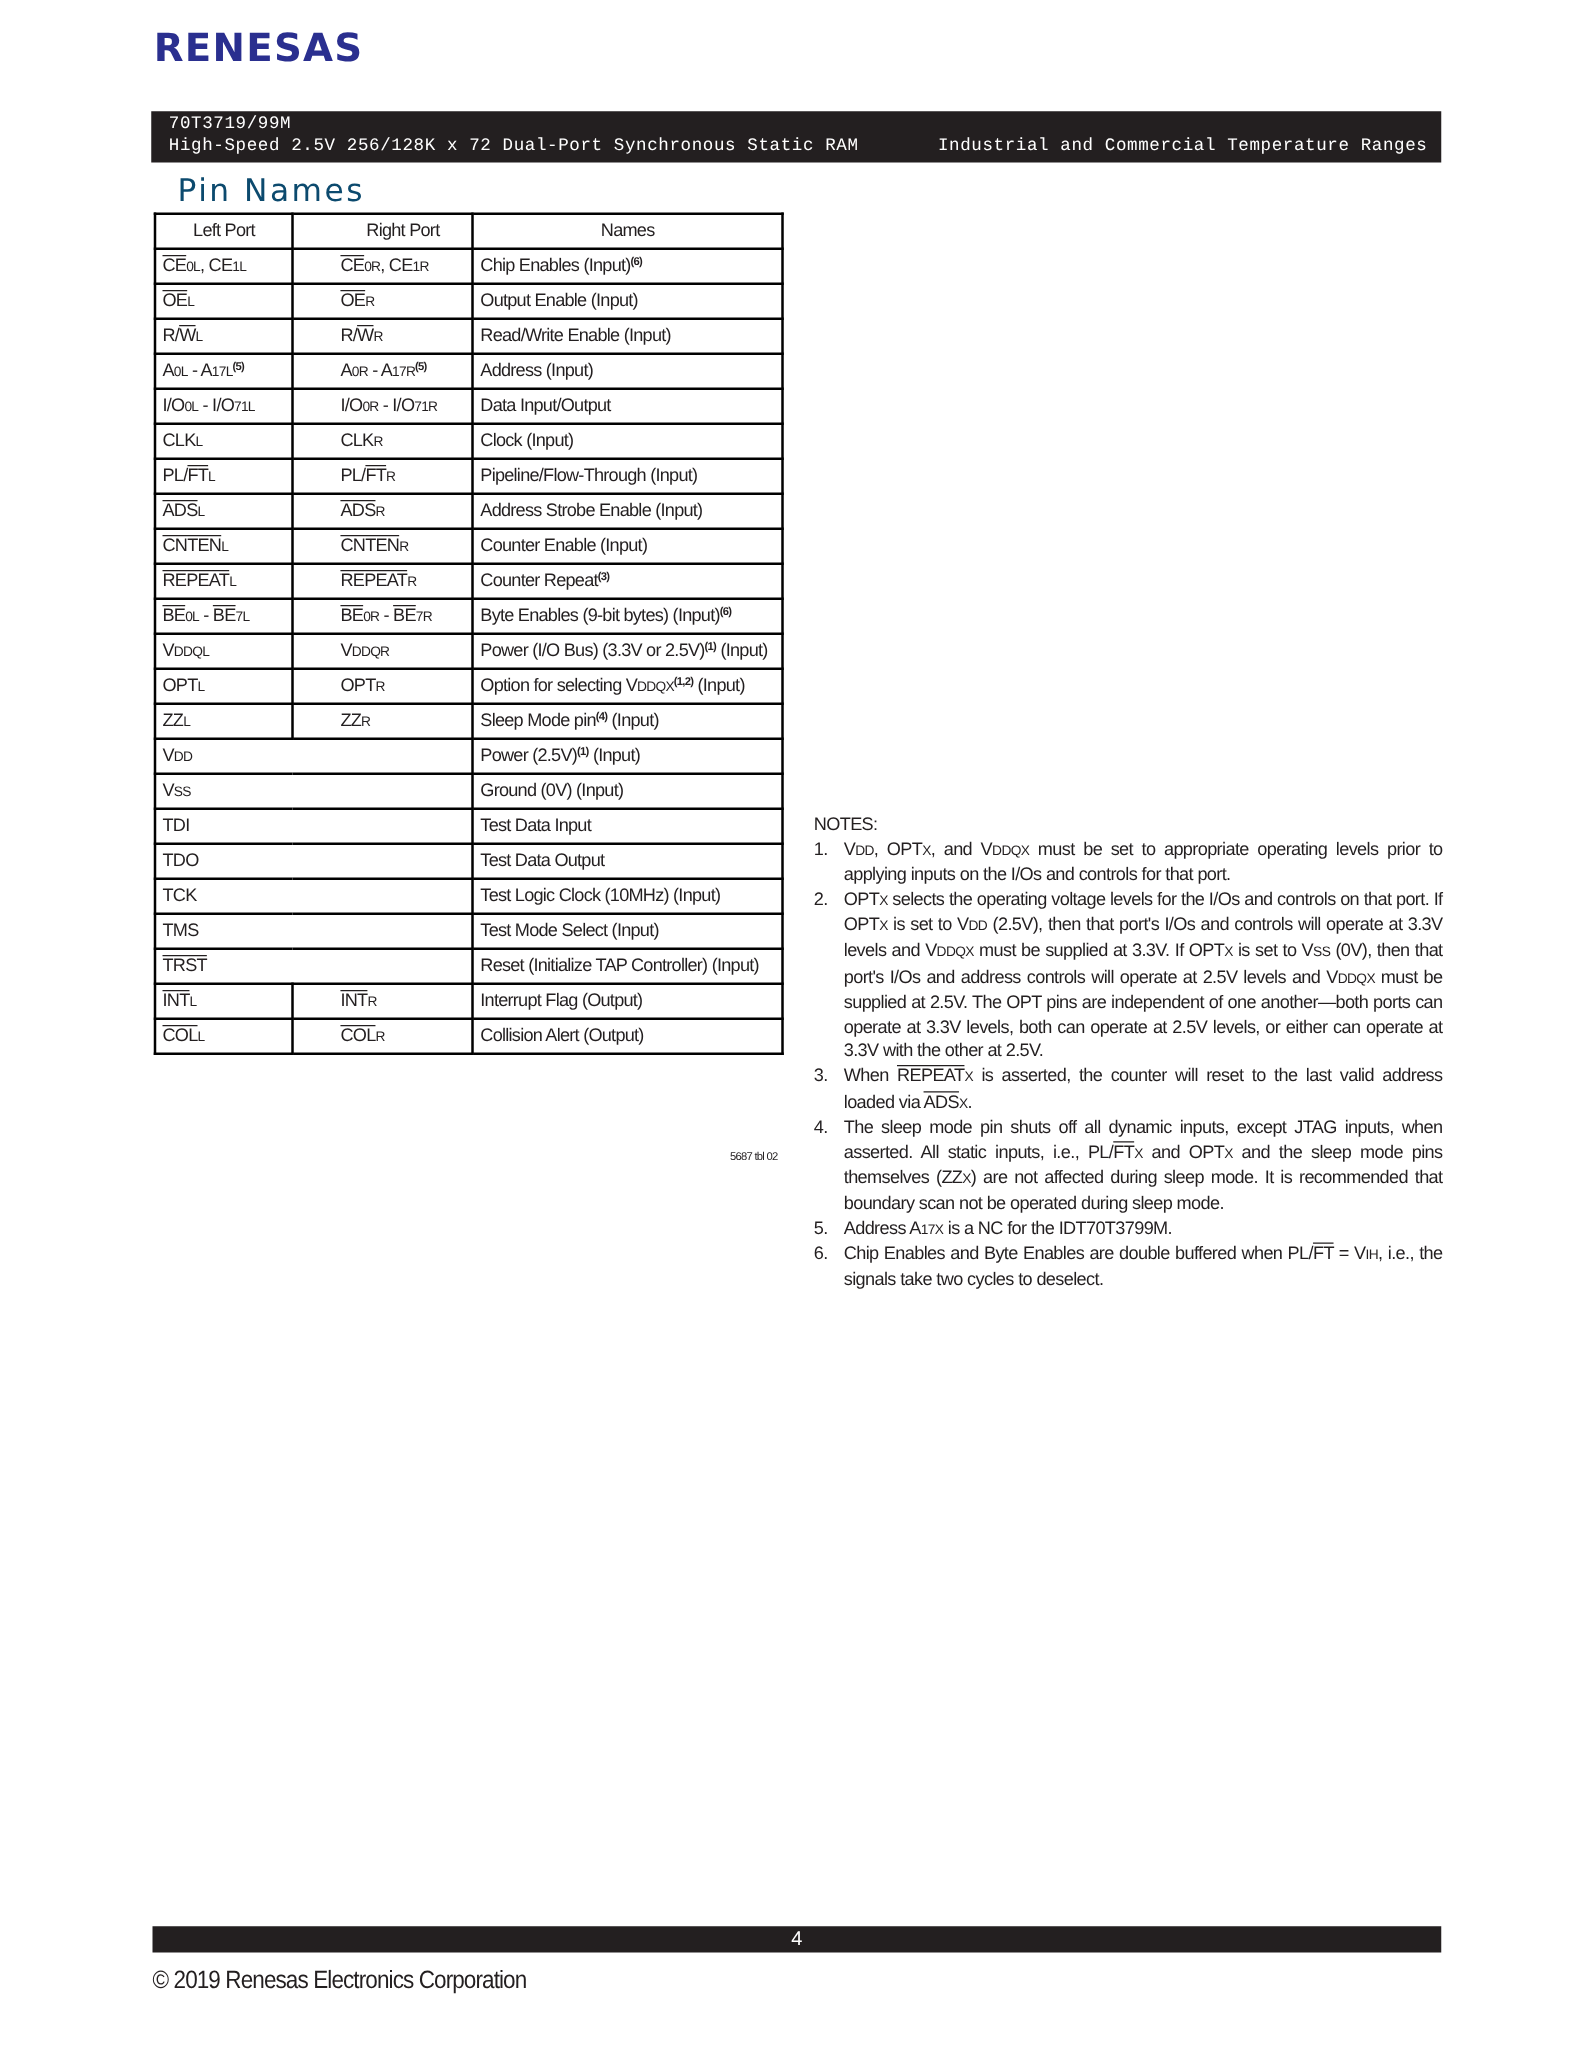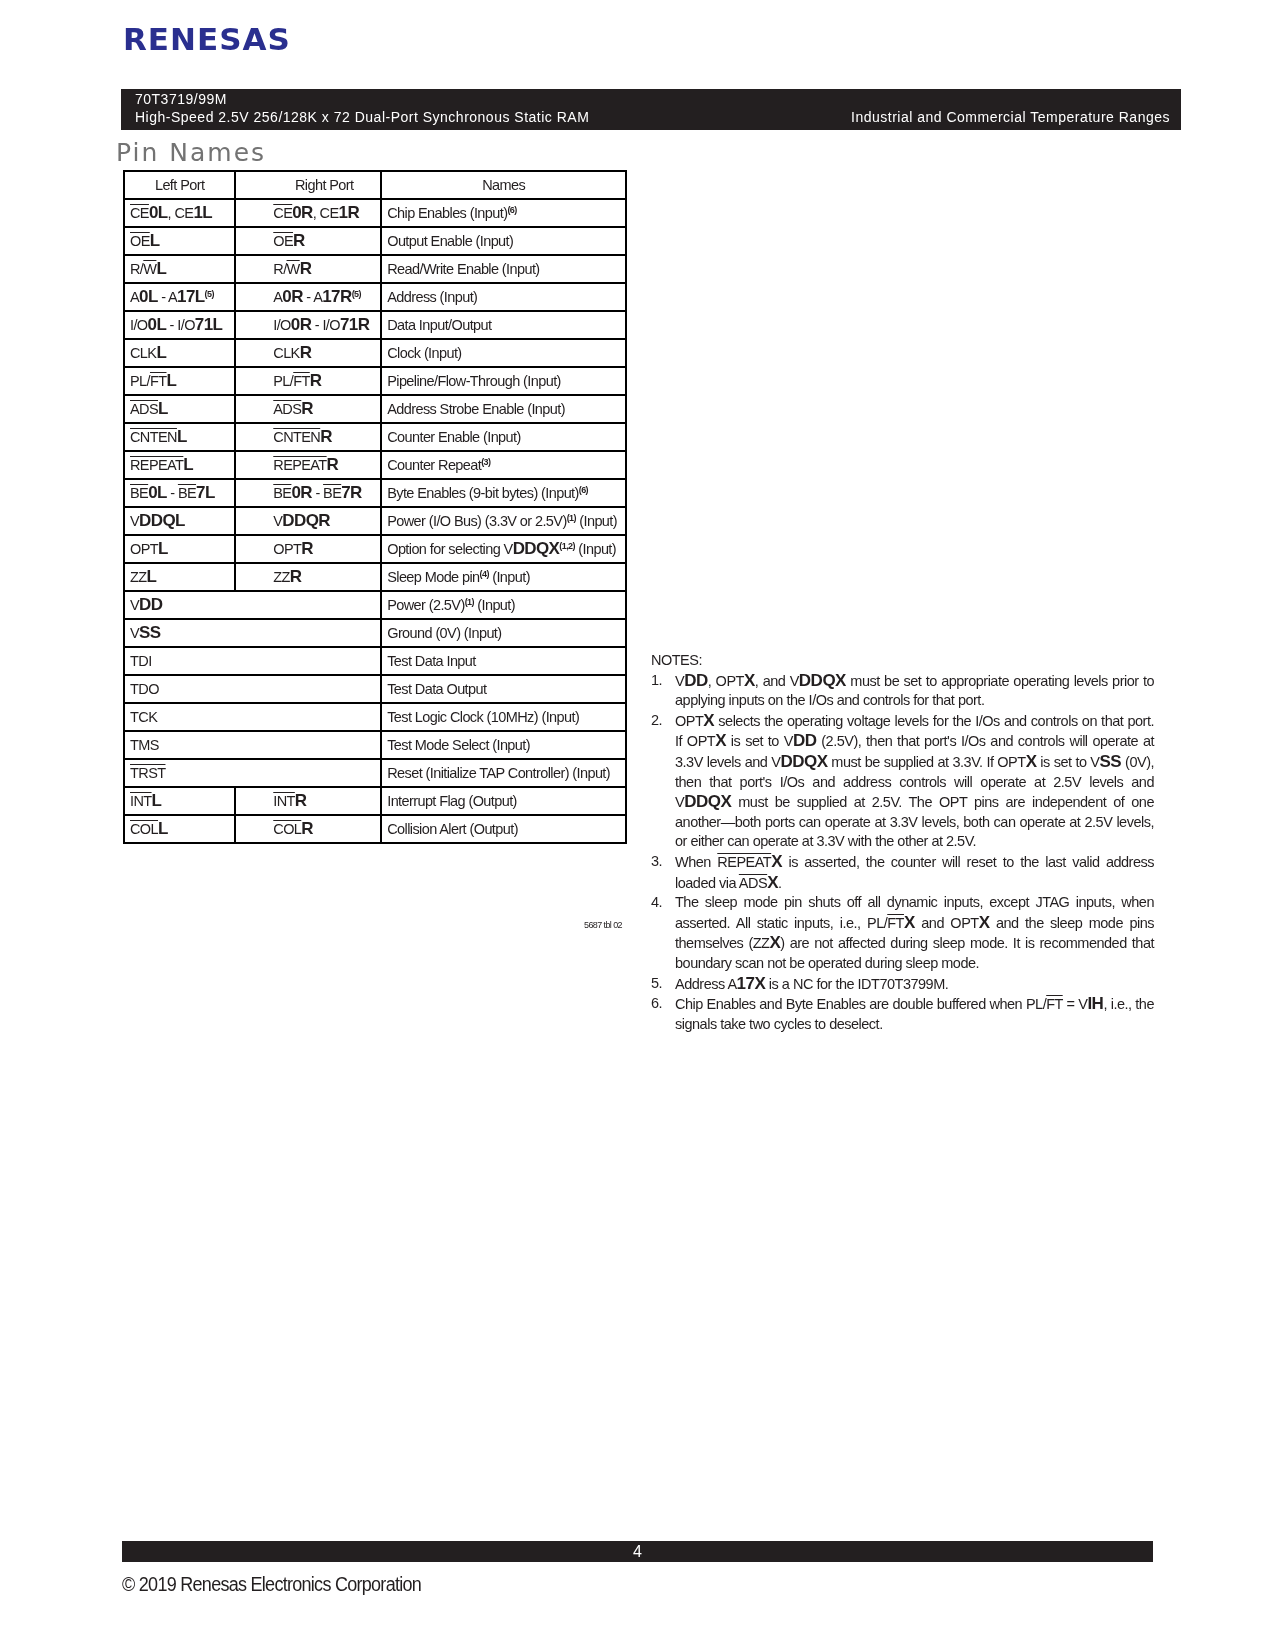--- a/index.html
+++ b/index.html
@@ -8,43 +8,43 @@
       font-family: "Liberation Sans", sans-serif; color: #231f20; overflow: hidden;
     }
     .logo {
       position: absolute; left: 123px; top: 22px; height: 34px;
       font-family: "DejaVu Sans", sans-serif; font-weight: bold;
       font-size: 31px; letter-spacing: 1px; color: #2a2f8f; line-height: 34px;
     }
     .hdrbar {
       position: absolute; left: 121px; top: 89px; width: 1032px; height: 41px;
       background: #231f20; color: #ffffff;
-      font-family: Liberation Sans, sans-serif; font-size: 14px; letter-spacing: 0.5px; padding-left: 28px;
+      font-family: Liberation Mono, monospace; font-size: 14px; letter-spacing: 0.5px;
     }
     .hdrbar .l1 { position: absolute; left: 14px; top: 2px; }
     .hdrbar .l2 { position: absolute; left: 14px; top: 20px; }
     .hdrbar .r { position: absolute; right: 11px; top: 20px; }
     .section-title {
-      position: absolute; left: 116px; top: 138px;
-      font-family: "DejaVu Sans", sans-serif; font-size: 25px; letter-spacing: 2px; color: #737373;
+      position: absolute; left: 142px; top: 138px;
+      font-family: "DejaVu Sans", sans-serif; font-size: 25px; letter-spacing: 2px; color: #0c4a6e;
     }
     table.pins {
       position: absolute; left: 123px; top: 170px; width: 504px;
       border-collapse: collapse; font-size: 14.5px; letter-spacing: -0.6px;
     }
     table.pins td {
       border: 2.5px solid #000; height: 26px; padding: 0 5px; white-space: nowrap;
     }
     table.pins td.c1 { width: 116px; }
     table.pins td.c2 { width: 116px; padding-left: 37px; }
     table.pins td.c3 { width: 240px; }
     table.pins td.center { text-align: left; }
     table.pins tr.head td { text-align: center; }
     .ol { text-decoration: overline; }
-    .sub { font-size: 17px; font-weight: bold; }
+    .sub { font-size: 11px; }
     sup { font-size: 9px; font-weight: bold; vertical-align: 5px; line-height: 0; }
     .tblref {
       position: absolute; left: 560px; top: 920px; width: 62px; text-align: right;
       font-size: 9px; letter-spacing: -0.6px;
     }
     .notes {
       position: absolute; left: 651px; top: 651px; width: 503px;
       font-size: 14.5px; line-height: 19.6px; letter-spacing: -0.5px; text-align: justify;
     }
     .notes .ttl { margin-bottom: 0; }

